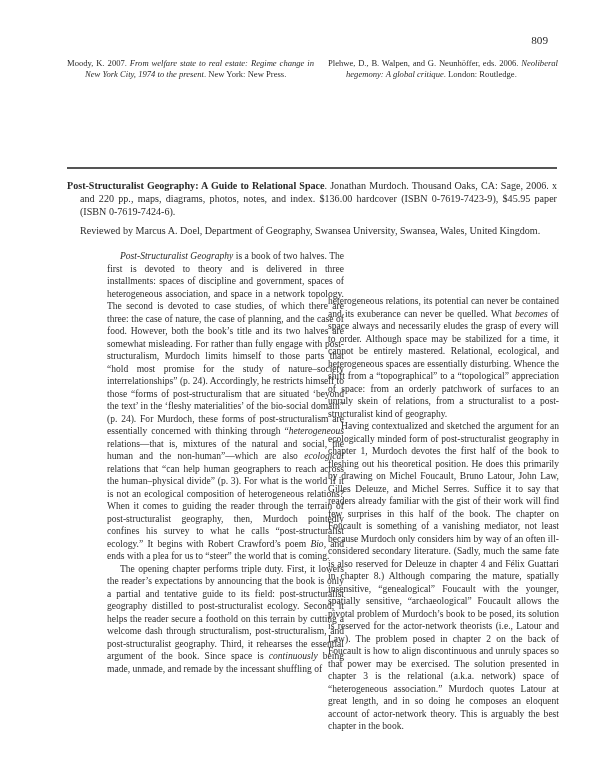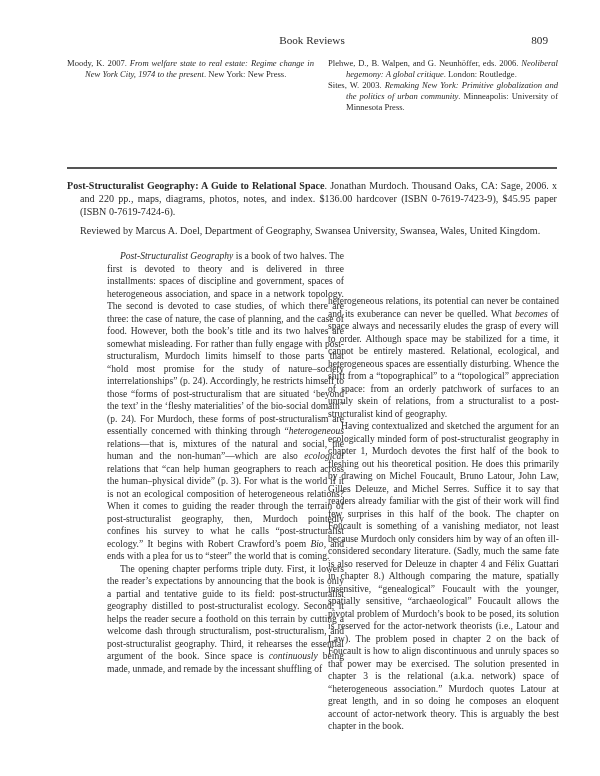--- a/index.html
+++ b/index.html
@@ -45,31 +45,29 @@
   .col.left { left: 67px; width: 237px; margin-left: 40px; }
   .col.right { left: 328px; width: 231px; }
   .col p { margin: 0; text-indent: 13px; }
   .col p.noindent { text-indent: 0; margin-top: 45px; }
   .col i { font-style: italic; }
 </style>
 </head>
 <body>
 
 <div class="running-head">
-  <span class="title">Book Reviews</span>
   <span class="page">809</span>
 </div>
 
 <div class="refs left">
   <p class="ref"><span>Moody, K. 2007. </span><i>From welfare state to real estate: Regime change in New York City, 1974 to the present</i><span>. New York: New Press.</span></p>
 </div>
 
 <div class="refs right">
   <p class="ref"><span>Plehwe, D., B. Walpen, and G. Neunhöffer, eds. 2006. </span><i>Neoliberal hegemony: A global critique</i><span>. London: Routledge.</span></p>
-  <p class="ref"><span>Sites, W. 2003. </span><i>Remaking New York: Primitive globalization and the politics of urban community</i><span>. Minneapolis: University of Minnesota Press.</span></p>
 </div>
 
 <div class="rule"></div>
 
 <div class="book-entry">
   <b>Post-Structuralist Geography: A Guide to Relational Space</b><span>. Jonathan Murdoch. Thousand Oaks, CA: Sage, 2006. x and 220 pp., maps, diagrams, photos, notes, and index. $136.00 hardcover (ISBN 0-7619-7423-9), $45.95 paper (ISBN 0-7619-7424-6).</span>
 </div>
 
 <div class="reviewer">Reviewed by Marcus A. Doel, Department of Geography, Swansea University, Swansea, Wales, United Kingdom.</div>
 

